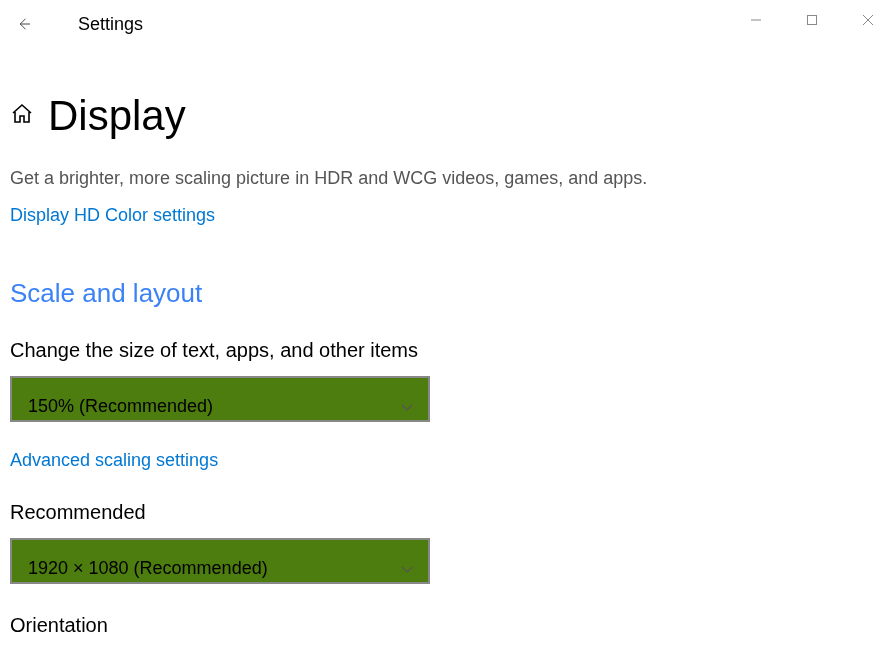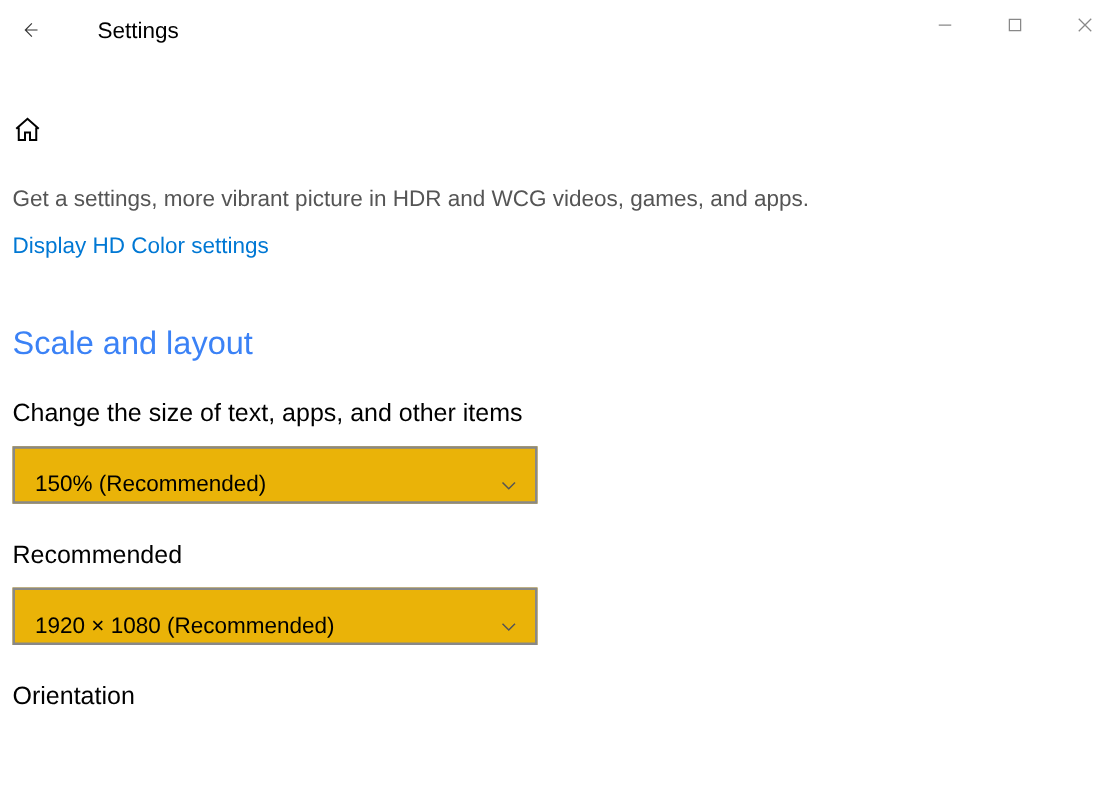--- a/index.html
+++ b/index.html
@@ -112,21 +112,21 @@
     .field-label {
       font-size: 20px;
       color: #000;
       margin-top: 30px;
       margin-bottom: 14px;
     }
     .dropdown {
       width: 420px;
       height: 46px;
       border: 2px solid #888;
-      background: #eab308;
+      background: #4d7c0f;
       display: flex;
       align-items: center;
       justify-content: space-between;
       padding: 16px 14px 0 16px;
       cursor: pointer;
       font-size: 18px;
       color: #000;
     }
     .dropdown svg {
       width: 14px;
@@ -169,37 +169,39 @@
 </div>
 
 <div class="content">
 
   <div class="page-header">
     <span class="home-icon">
       <svg viewBox="0 0 24 24">
         <path d="M3 11l9-8 9 8M5 10v10h5v-6h4v6h5V10"></path>
       </svg>
     </span>
-  </div>
-
-  <p class="description">Get a settings, more vibrant picture in HDR and WCG videos, games, and apps.</p>
+    <h1 class="page-title">Display</h1>
+  </div>
+
+  <p class="description">Get a brighter, more scaling picture in HDR and WCG videos, games, and apps.</p>
 
   <a class="link">Display HD Color settings</a>
 
   <h2 class="section-heading">Scale and layout</h2>
 
   <div class="field-label">Change the size of text, apps, and other items</div>
 
   <div class="dropdown">
     <span>150% (Recommended)</span>
     <svg viewBox="0 0 14 14">
       <path d="M2 5l5 5 5-5"></path>
     </svg>
   </div>
 
+  <a class="link link-spaced">Advanced scaling settings</a>
 
   <div class="field-label">Recommended</div>
 
   <div class="dropdown">
     <span>1920 × 1080 (Recommended)</span>
     <svg viewBox="0 0 14 14">
       <path d="M2 5l5 5 5-5"></path>
     </svg>
   </div>
 

